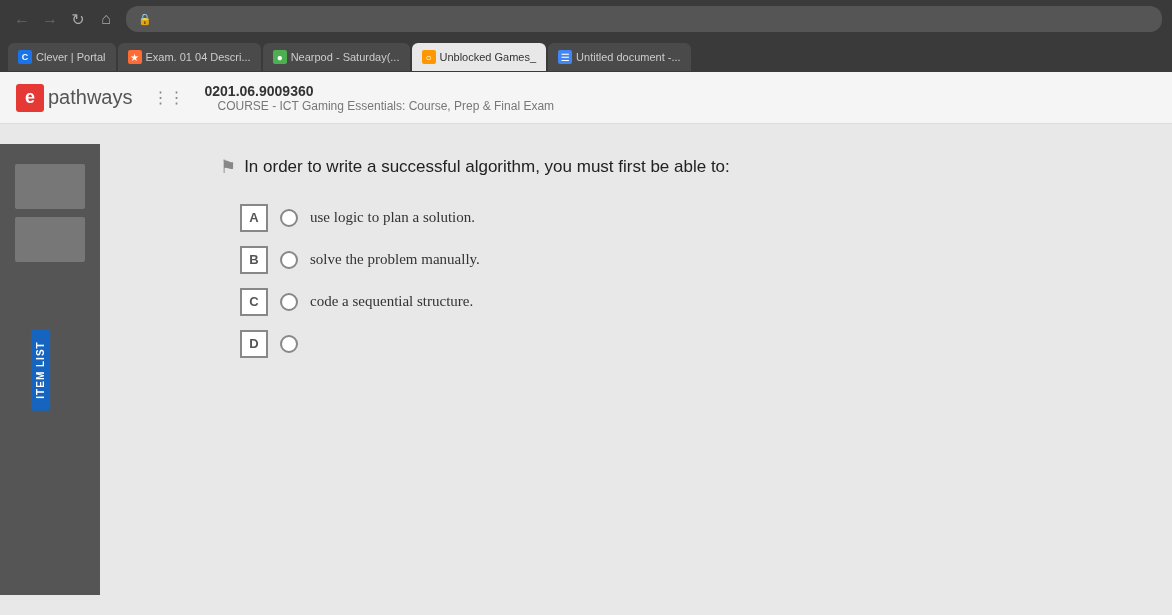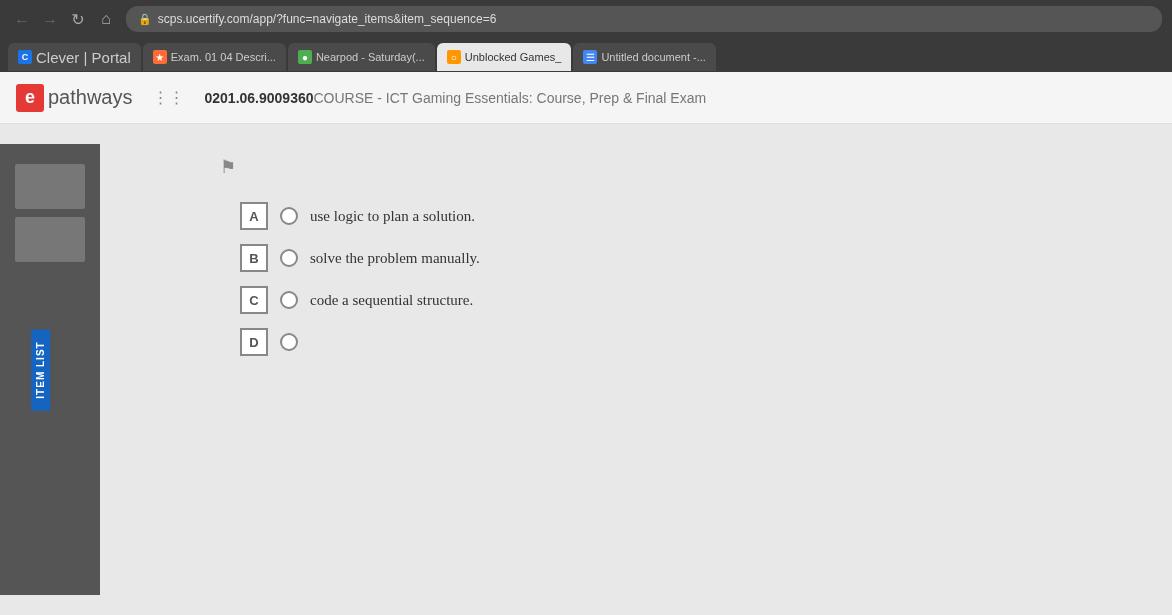--- a/index.html
+++ b/index.html
@@ -154,32 +154,33 @@
     }
 
     .ep-grid-icon {
       color: #888;
       font-size: 16px;
       margin: 0 8px;
     }
 
     .ep-course-info {
       display: flex;
-      flex-direction: row;
+      flex-direction: column;
     }
 
     .ep-course-id {
       font-size: 14px;
       font-weight: bold;
       color: #333;
     }
 
     .ep-course-name {
-      font-size: 14px;
+      font-size: 12px;
       color: #777;
+      margin-left: 13px;
     }
 
     
     .question-area {
       flex: 1;
       background: #e8e8e8;
       display: flex;
       position: relative;
       padding: 20px 0;
     }
@@ -296,28 +297,27 @@
 
   <div class="browser-toolbar">
     <div class="nav-buttons">
       <button class="nav-btn disabled">←</button>
       <button class="nav-btn disabled">→</button>
       <button class="nav-btn">↻</button>
       <button class="nav-btn">⌂</button>
     </div>
     <div class="address-bar">
       <span class="lock-icon">🔒</span>
-      <span>scps.ucertify.com/app/?func=navigate_items&amp;item_sequence=6</span>
     </div>
   </div>
 
   <div class="tabs-bar">
     <div class="tab">
       <span class="tab-favicon clever">C</span>
-      <span style="font-size:15px;color:#ccc;text-align:center;">Clever | Portal</span>
+      <span style="font-size:11px;color:#ccc;text-align:center;">Clever | Portal</span>
     </div>
     <div class="tab">
       <span class="tab-favicon exam">★</span>
       <span>Exam. 01 04 Descri...</span>
     </div>
     <div class="tab">
       <span class="tab-favicon nearpod">●</span>
       <span>Nearpod - Saturday(...</span>
     </div>
     <div class="tab active">
@@ -354,20 +354,21 @@
       <div class="dark-box"></div>
       <div class="dark-box"></div>
     </div>
 
     <div class="item-list-tab">ITEM LIST</div>
 
     <div class="question-container">
 
       <div class="question-header">
         <span class="bookmark-icon">⚑</span>
+        <span class="question-text">In order to write a successful algorithm, you must first be able to:</span>
       </div>
 
       <div class="answers-list">
 
         <div class="answer-row">
           <div class="answer-letter">
             <span>A</span>
           </div>
           <div class="answer-radio"></div>
           <span class="answer-text">use logic to plan a solution.</span>

